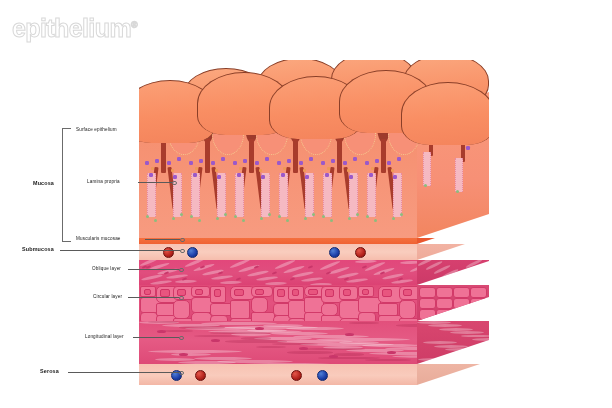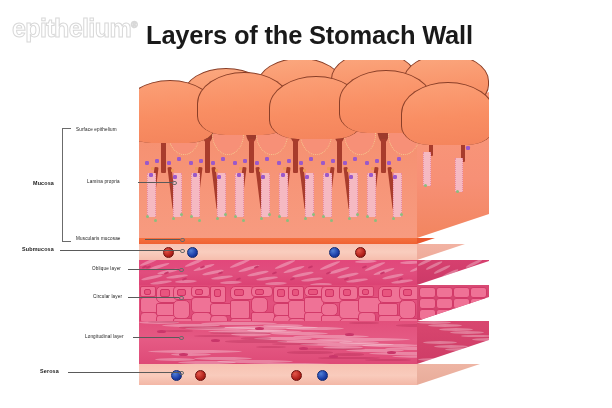--- a/index.html
+++ b/index.html
@@ -305,21 +305,20 @@
     overflow: hidden;
   }
 </style>
 </head>
 <body>
 
 <div id="stage">
 
   <div id="watermark"><span>epithelium</span><span class="reg">®</span></div>
 
-  <div id="title">Layers of the Stomach Wall</div>
 
   <div id="illus">
 
     <div id="side">
       <div class="sface" id="s-mucosa">
           <div class="duct" style="left:12px; top:34px; width:4px; height:30px;"></div>
           <div class="gland-col" style="left:6px; top:60px; width:6px; height:34px;"></div>
           <div class="pcell" style="left:17px; top:48px;"></div>
           <div class="ccell" style="left:7px; top:92px;"></div>
           <div class="duct" style="left:44px; top:40px; width:4px; height:30px;"></div>

